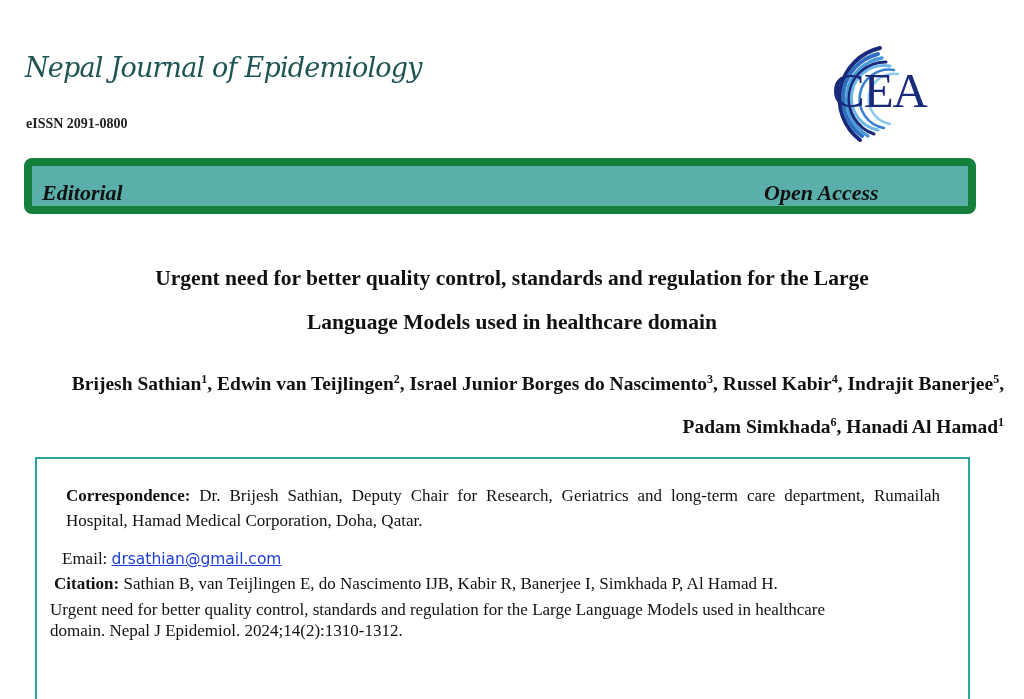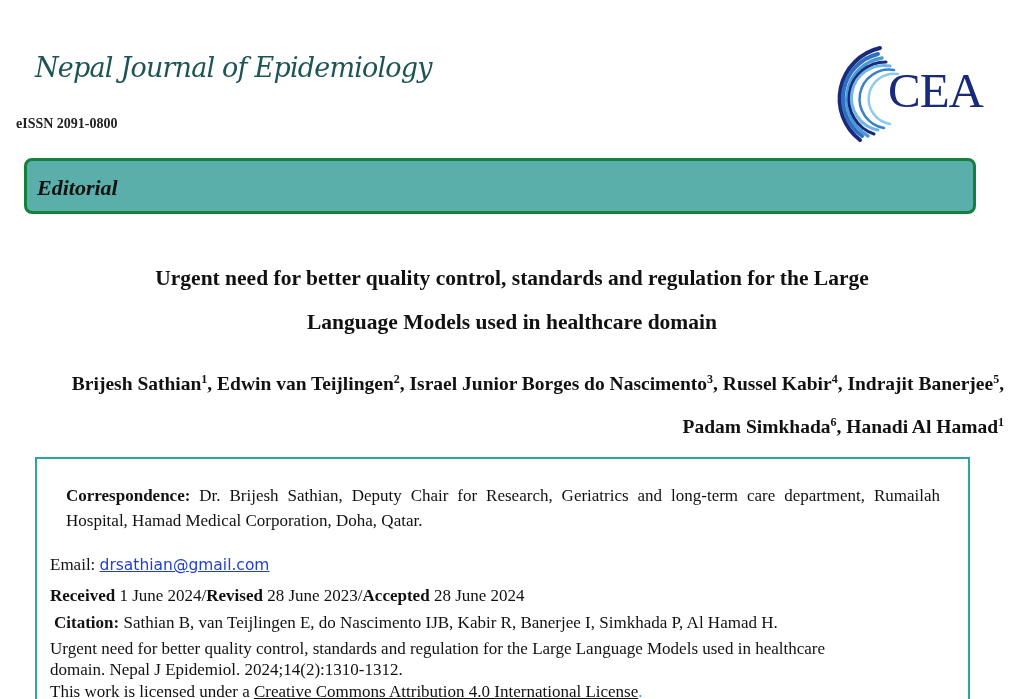--- a/index.html
+++ b/index.html
@@ -4,42 +4,42 @@
 <style>
   html, body { margin: 0; padding: 0; }
   body {
     width: 1024px; height: 699px; overflow: hidden;
     background: #ffffff;
     font-family: "Liberation Serif", serif;
     color: #111;
     position: relative;
   }
   .journal-title {
-    position: absolute; left: 35px; top: 52px;
+    position: absolute; left: 25px; top: 52px;
     font-family: "DejaVu Serif", serif;
     font-size: 27px; color: #1f5454; letter-spacing: -0.8px;
     font-style: italic;
   }
   .eissn {
-    position: absolute; left: 16px; top: 116px;
+    position: absolute; left: 26px; top: 116px;
     font-family: "Liberation Serif", serif;
     font-weight: bold; font-size: 14px; color: #222;
   }
   .logo {
     position: absolute; left: 820px; top: 40px; width: 150px; height: 110px;
   }
   .logo-text {
-    position: absolute; left: 888px; top: 62px;
+    position: absolute; left: 832px; top: 62px;
     font-family: "Liberation Serif", serif;
     font-size: 49px; color: #1a2a7a; letter-spacing: -1px;
   }
   .banner {
     position: absolute; left: 24px; top: 158px; width: 952px; height: 56px;
     background: #5aafab;
-    border: 3px solid #15803d;
+    border: 8px solid #15803d;
     border-radius: 8px;
     box-sizing: border-box;
   }
   .banner-left {
     position: absolute; left: 10px; top: 14px;
     font-family: "Liberation Serif", serif;
     font-style: italic; font-weight: bold; font-size: 22px; color: #111;
   }
   .banner-right {
     position: absolute; left: 732px; top: 14px;
@@ -60,21 +60,21 @@
   .info-box {
     position: absolute; left: 35px; top: 457px; width: 935px; height: 260px;
     border: 2px solid #2aa59f;
     box-sizing: border-box;
   }
   .info-inner {
     position: absolute; left: 13px; top: 8px; width: 906px;
     font-size: 17px; color: #111;
   }
   .p-corr { line-height: 25px; text-align: justify; margin: 16px; }
-  .p-email { line-height: 31px; margin: 0 0 2px 0; }
+  .p-email { line-height: 19px; margin: 0 0 2px 12px; }
   .p-dates { line-height: 25px; margin: 0 0 2px 0; }
   .p-cit { line-height: 21.5px; margin: 4px; text-align: justify; }
   .line { line-height: 21.5px; margin: 0; }
   .email-link { color: #1f3fd4; text-decoration: underline; font-family: "DejaVu Sans", sans-serif; font-size: 15.5px; }
   .cc-link { color: #111; text-decoration: underline; }
   .dot-blue { color: #3a9be0; }
   b { font-weight: bold; }
 </style>
 </head>
 <body>
@@ -90,20 +90,21 @@
     <path d="M66 22 A37 37 0 0 0 54 94" stroke="#1a2a7a" stroke-width="3"></path>
     <path d="M70 26 A32 32 0 0 0 58 90" stroke="#6fb6e6" stroke-width="3"></path>
     <path d="M74 30 A28 28 0 0 0 64 88" stroke="#3a80cc" stroke-width="2.5"></path>
     <path d="M78 34 A22 22 0 0 0 70 84" stroke="#8ccbef" stroke-width="2.5"></path>
   </g>
 </svg>
 <div class="logo-text">CEA</div>
 
 <div class="banner">
   <span class="banner-left">Editorial</span>
+  <span class="banner-right">Open Access</span>
 </div>
 
 <div class="article-title">
   <div>Urgent need for better quality control, standards and regulation for the Large</div>
   <div>Language Models used in healthcare domain</div>
 </div>
 
 <div class="authors">
   <span>Brijesh Sathian</span><sup>1</sup><span>, </span>
   <span>Edwin van Teijlingen</span><sup>2</sup><span>, </span>
@@ -111,19 +112,17 @@
   <span>Russel Kabir</span><sup>4</sup><span>, </span>
   <span>Indrajit Banerjee</span><sup>5</sup><span>, </span>
   <span>Padam Simkhada</span><sup>6</sup><span>, </span>
   <span>Hanadi Al Hamad</span><sup>1</sup>
 </div>
 
 <div class="info-box">
   <div class="info-inner">
     <p class="p-corr"><b>Correspondence:</b><span> Dr. Brijesh Sathian, Deputy Chair for Research, Geriatrics and long-term care department, Rumailah Hospital, Hamad Medical Corporation, Doha, Qatar.</span></p>
     <p class="p-email"><span>Email: </span><a class="email-link">drsathian@gmail.com</a></p>
-    <p class="p-dates"><b>Received</b><span> 1 June 2024/</span><b>Revised</b><span> 28 June 2023/</span><b>Accepted</b><span> 28 June 2024</span></p>
     <p class="p-cit"><b>Citation:</b><span> Sathian B, van Teijlingen E, do Nascimento IJB, Kabir R, Banerjee I, Simkhada P, Al Hamad H.</span></p>
     <p class="line">Urgent need for better quality control, standards and regulation for the Large Language Models used in healthcare</p>
     <p class="line">domain. Nepal J Epidemiol. 2024;14(2):1310-1312.</p>
-    <p class="line"><span>This work is licensed under a </span><a class="cc-link">Creative Commons Attribution 4.0 International License</a><span class="dot-blue">.</span></p>
   </div>
 </div>
 
 </body></html>

